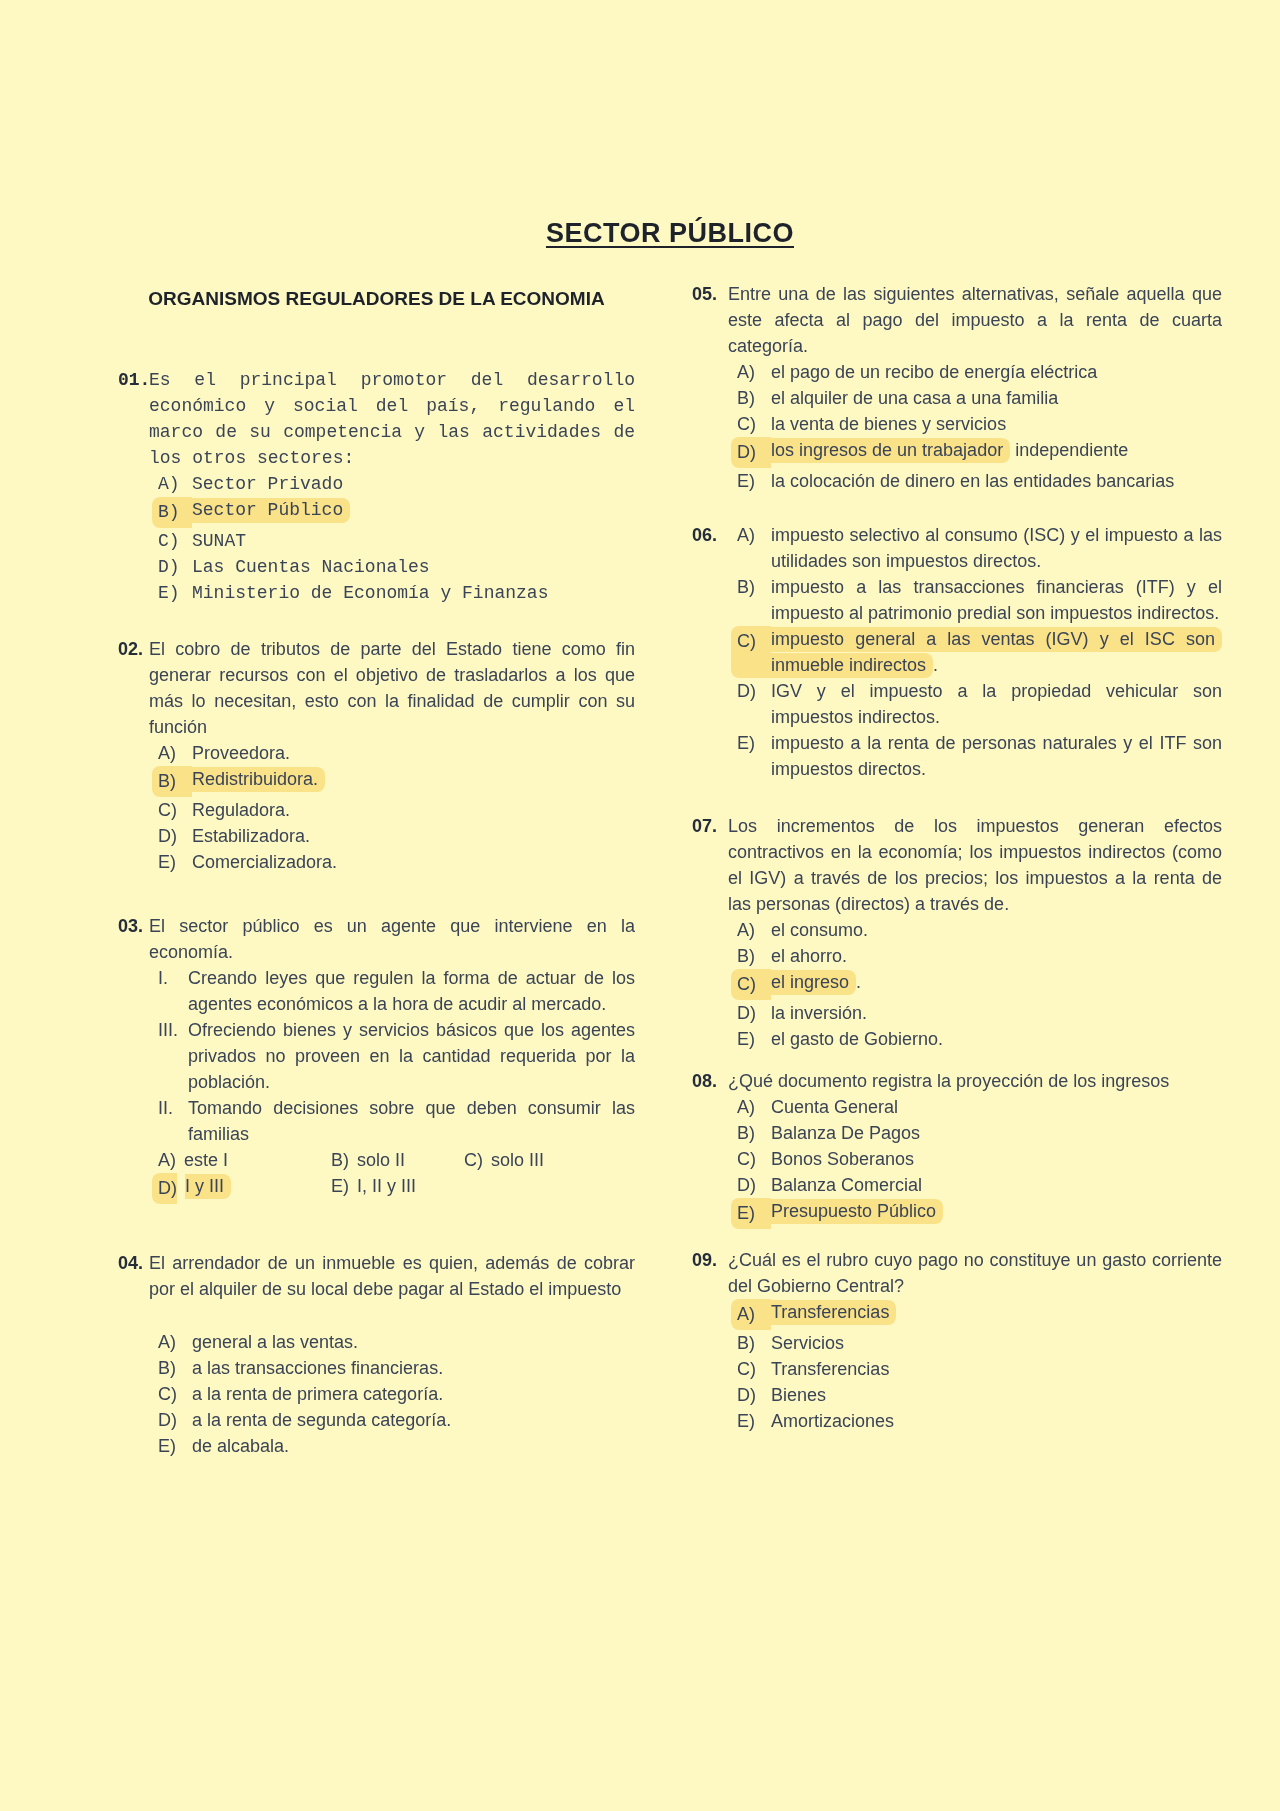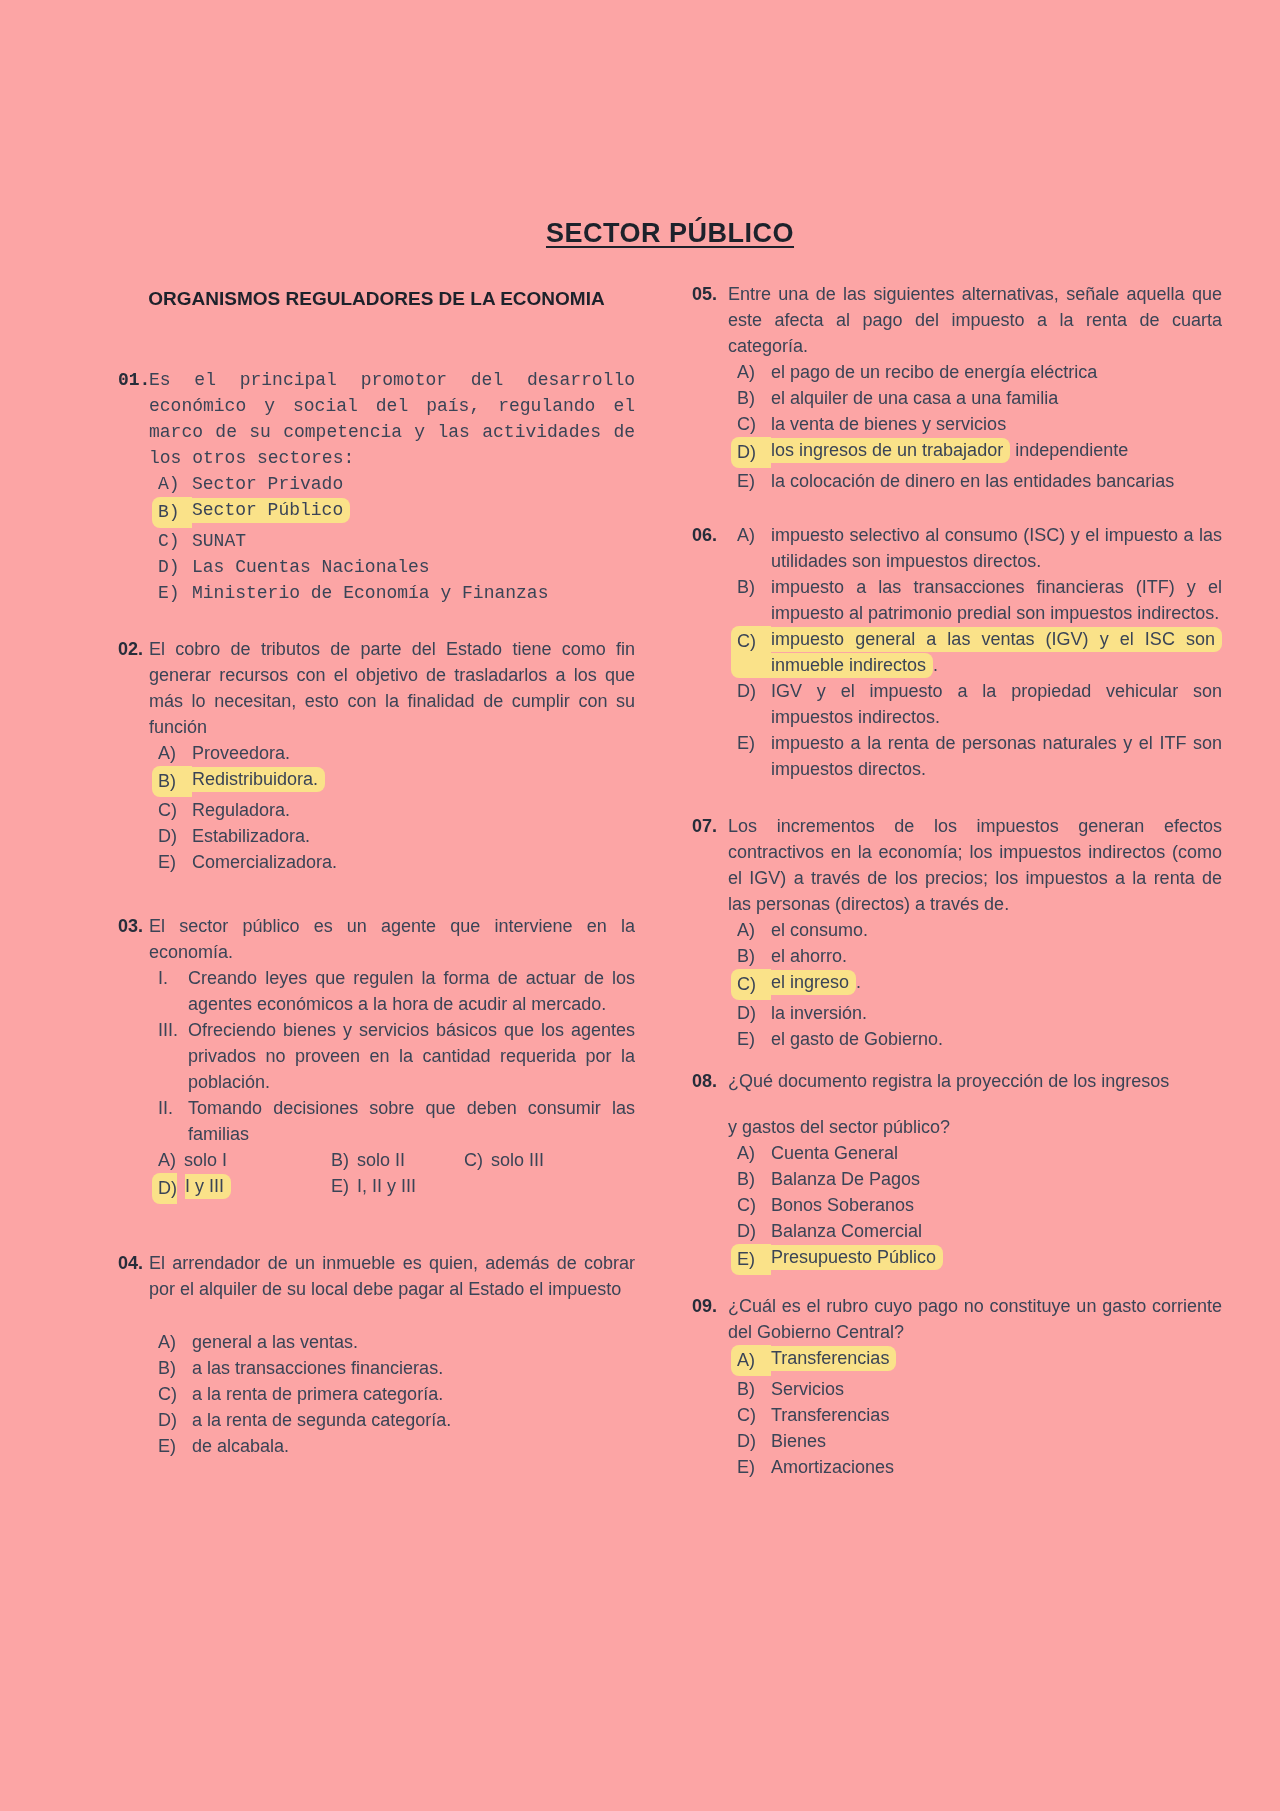--- a/index.html
+++ b/index.html
@@ -1,17 +1,17 @@
 <!DOCTYPE html>
 <html><head>
 <meta charset="utf-8">
 <style>
   html,body{margin:0;padding:0;}
   body{background:#ffffff;}
-  .page{position:relative;width:1280px;height:1811px;background:#fca5a5;overflow:hidden;
+  .page{position:relative;width:1280px;height:1811px;background:#fef9c3;overflow:hidden;
         font-family:"Liberation Sans","DejaVu Sans",sans-serif;color:#3a4456;
         font-size:18px;line-height:26px;}
   .doc-title{position:absolute;top:198px;left:118px;width:1104px;text-align:center;
         font-size:27px;line-height:34px;font-weight:bold;color:#1d222b;letter-spacing:.5px;
         text-decoration:underline;text-decoration-thickness:2px;text-underline-offset:4px;}
   .col{position:absolute;}
   .col-left{left:118px;top:283px;width:517px;}
   .col-right{left:692px;top:281px;width:530px;}
   .section-heading{font-weight:bold;font-size:19px;line-height:32px;color:#1d222b;
         text-align:center;width:492px;margin:0 auto 52px auto;}
@@ -118,21 +118,21 @@
             <span class="item-text">Ofreciendo bienes y servicios básicos que los agentes privados no proveen en la cantidad requerida por la población.</span>
           </div>
           <div class="item">
             <span class="item-label">II.</span>
             <span class="item-text">Tomando decisiones sobre que deben consumir las familias</span>
           </div>
         </div>
       <div class="opts grid3">
           <div class="opt">
             <span class="opt-label">A)</span>
-            <span class="opt-text">solo I</span>
+            <span class="opt-text">este I</span>
           </div>
           <div class="opt">
             <span class="opt-label">B)</span>
             <span class="opt-text">solo II</span>
           </div>
           <div class="opt">
             <span class="opt-label">C)</span>
             <span class="opt-text">solo III</span>
           </div>
           <div class="opt">
@@ -252,21 +252,20 @@
           <div class="opt">
             <span class="opt-label">E)</span>
             <span class="opt-text">el gasto de Gobierno.</span>
           </div>
         </div>
     </section>
 
     <section class="q q-08">
       <span class="q-num">08.</span>
       <p class="stem">¿Qué documento registra la proyección de los ingresos</p>
-      <p class="stem2">y gastos del sector público?</p>
       <div class="opts">
           <div class="opt">
             <span class="opt-label">A)</span>
             <span class="opt-text">Cuenta General</span>
           </div>
           <div class="opt">
             <span class="opt-label">B)</span>
             <span class="opt-text">Balanza De Pagos</span>
           </div>
           <div class="opt">

